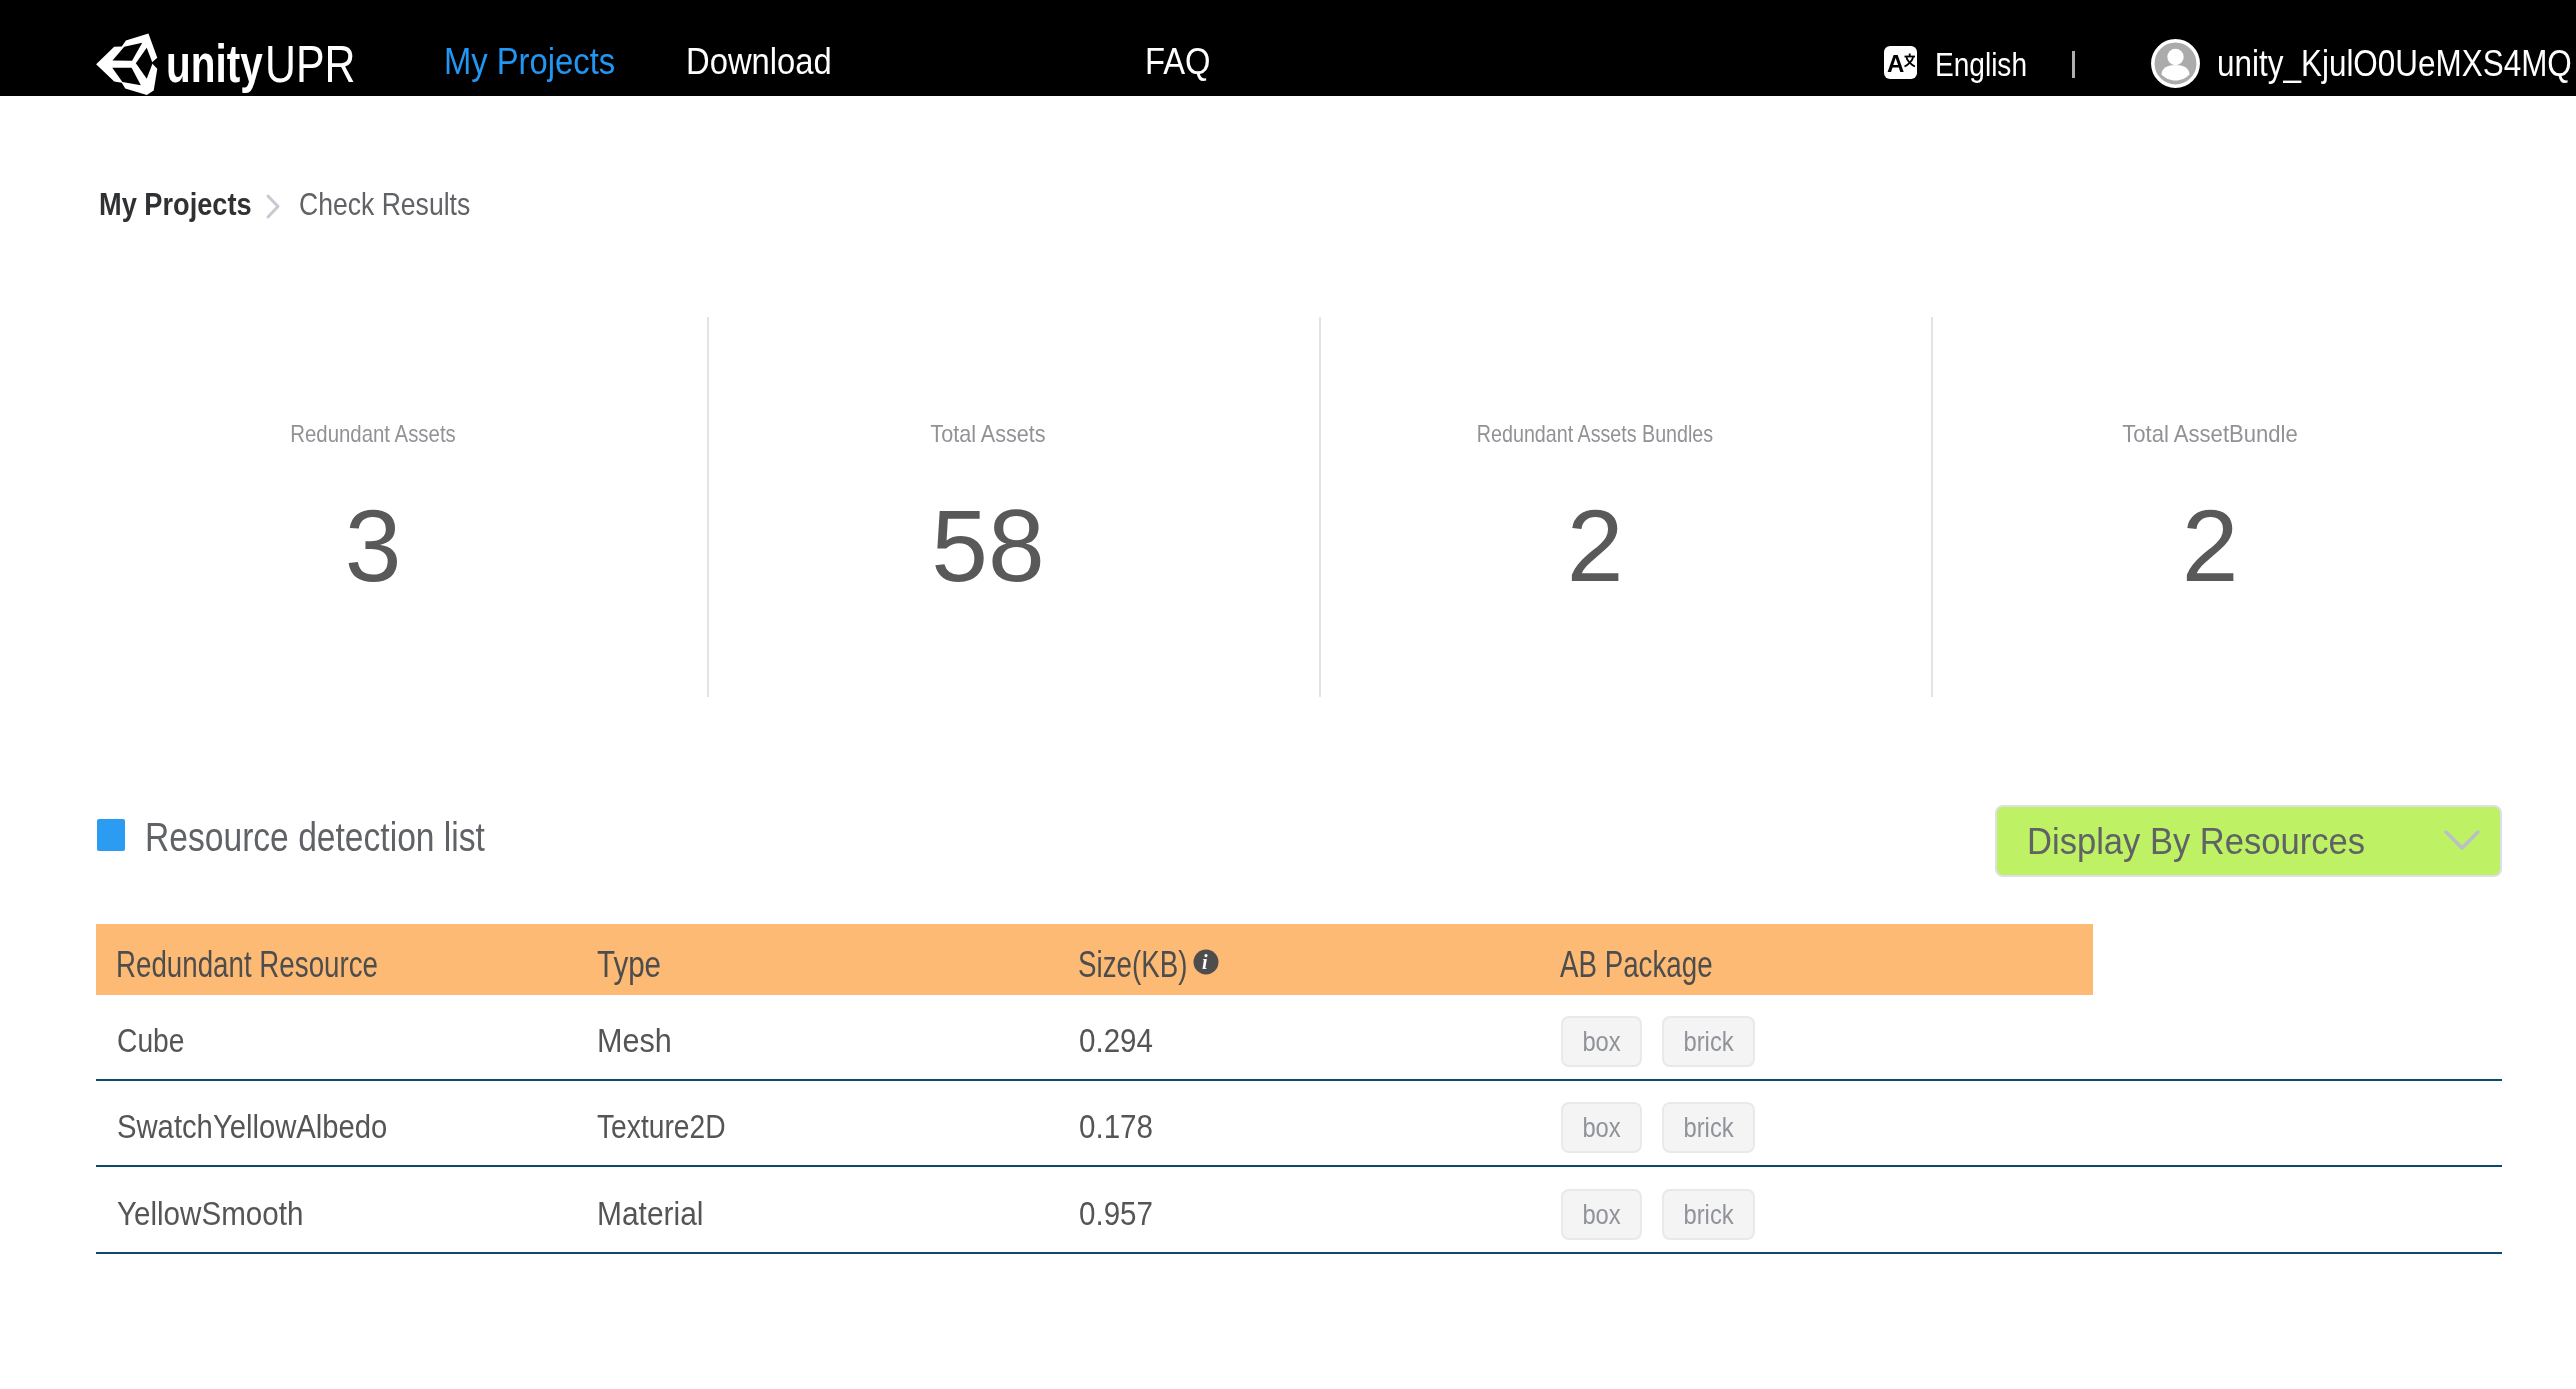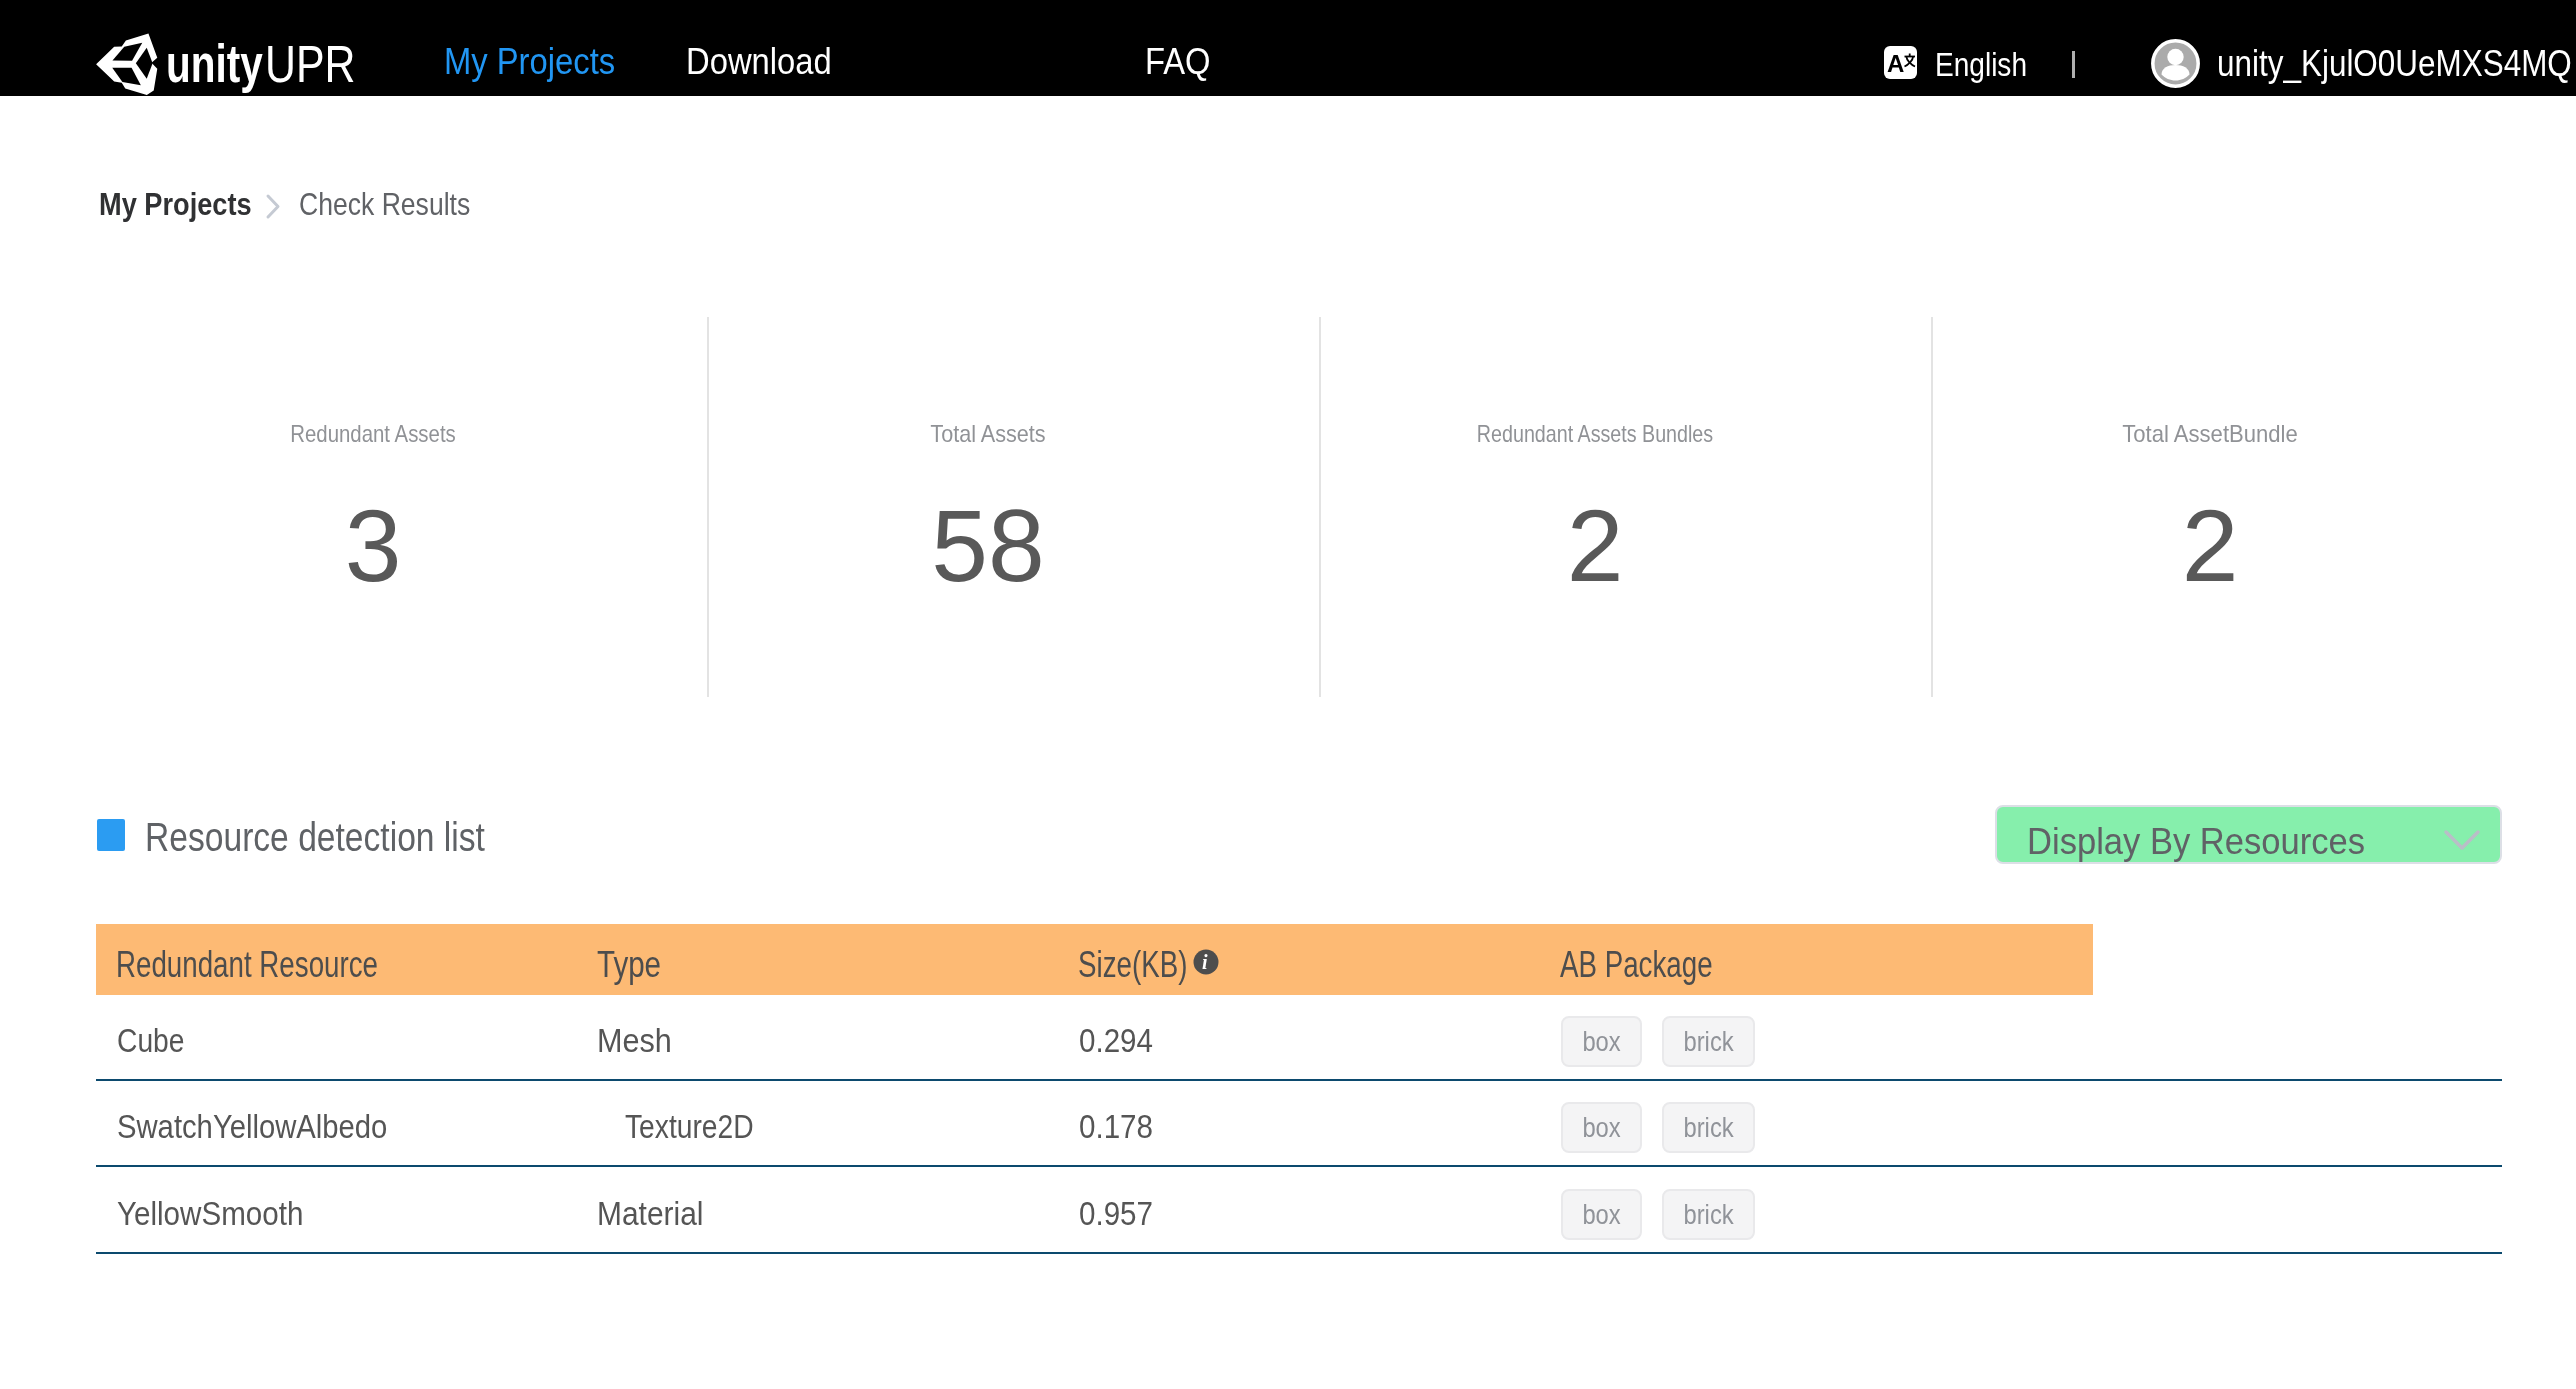--- a/index.html
+++ b/index.html
@@ -35,21 +35,21 @@
 
 .statlbl { position:absolute; top:417px; font-size:24px; line-height:34px; color:#909296; transform:translateZ(0) translateX(-50%); }
 .statlbl>span { display:inline-block; transform:translateZ(0) scaleX(0.85); transform-origin:center top; white-space:nowrap; }
 .statnum { position:absolute; top:495px; font-size:102px; line-height:102px; color:#595959; transform:translateZ(0) translateX(-50%); }
 .vdiv { position:absolute; top:317px; width:2px; height:380px; background:#e3e3e3; }
 
 
 #bluesq { position:absolute; left:97px; top:819px; width:28px; height:32px; background:#2b9cf2; border-radius:2px; }
 #sectitle { position:absolute; left:145px; top:817px; font-size:40px; color:#5f6266; line-height:40px; }
 #sectitle>span { display:inline-block; transform:translateZ(0) scaleX(0.84); transform-origin:left top; white-space:nowrap; }
-#select { position:absolute; left:1995px; top:805px; width:507px; height:59px; border:2px solid #dcdfe6; border-radius:8px; background:#86efac; }
+#select { position:absolute; left:1995px; top:805px; width:507px; height:72px; border:2px solid #dcdfe6; border-radius:8px; background:#bef264; }
 #seltext { position:absolute; left:30px; top:0; height:69px; line-height:69px; font-size:36px; color:#606266; }
 #seltext>span { display:inline-block; transform:translateZ(0) scaleX(0.96); transform-origin:left center; white-space:nowrap; }
 #selarrow { position:absolute; right:18px; top:20px; }
 
 
 #thead { position:absolute; left:96px; top:924px; width:1997px; height:71px; background:#fdba74; }
 .th { position:absolute; top:5px; height:71px; line-height:71px; font-size:36px; color:#4d4d4d; }
 .th>span { display:inline-block; transform:translateZ(0) scaleX(0.77); transform-origin:left center; white-space:nowrap; }
 .row { position:absolute; left:96px; width:2406px; height:86px; border-bottom:2px solid #0c4a6e; }
 .td { position:absolute; top:3px; height:84px; line-height:84px; font-size:34px; color:#555555; }
@@ -134,21 +134,21 @@
 
 <div class="row" style="top:995px;">
   <span class="td" style="left:21px;"><span>Cube</span></span>
   <span class="td" style="left:501px;"><span style="transform:translateZ(0) scaleX(0.90)">Mesh</span></span>
   <span class="td" style="left:983px;"><span style="transform:translateZ(0) scaleX(0.87)">0.294</span></span>
   <span class="tag tbox"><span>box</span></span>
   <span class="tag tbrick"><span>brick</span></span>
 </div>
 <div class="row" style="top:1081px;">
   <span class="td" style="left:21px;"><span style="transform:translateZ(0) scaleX(0.86)">SwatchYellowAlbedo</span></span>
-  <span class="td" style="left:501px;margin-left:28px;"><span>Texture2D</span></span>
+  <span class="td" style="left:501px;"><span>Texture2D</span></span>
   <span class="td" style="left:983px;"><span style="transform:translateZ(0) scaleX(0.87)">0.178</span></span>
   <span class="tag tbox"><span>box</span></span>
   <span class="tag tbrick"><span>brick</span></span>
 </div>
 <div class="row" style="top:1168px;">
   <span class="td" style="left:21px;"><span style="transform:translateZ(0) scaleX(0.87)">YellowSmooth</span></span>
   <span class="td" style="left:501px;"><span style="transform:translateZ(0) scaleX(0.88)">Material</span></span>
   <span class="td" style="left:983px;"><span style="transform:translateZ(0) scaleX(0.87)">0.957</span></span>
   <span class="tag tbox"><span>box</span></span>
   <span class="tag tbrick"><span>brick</span></span>

